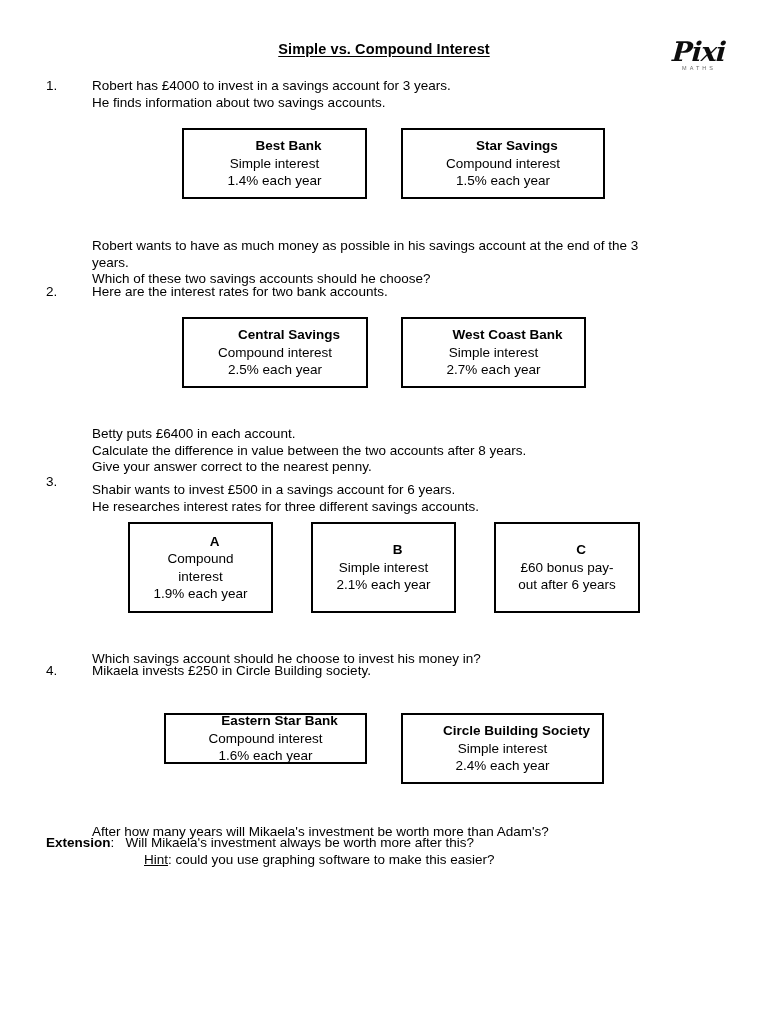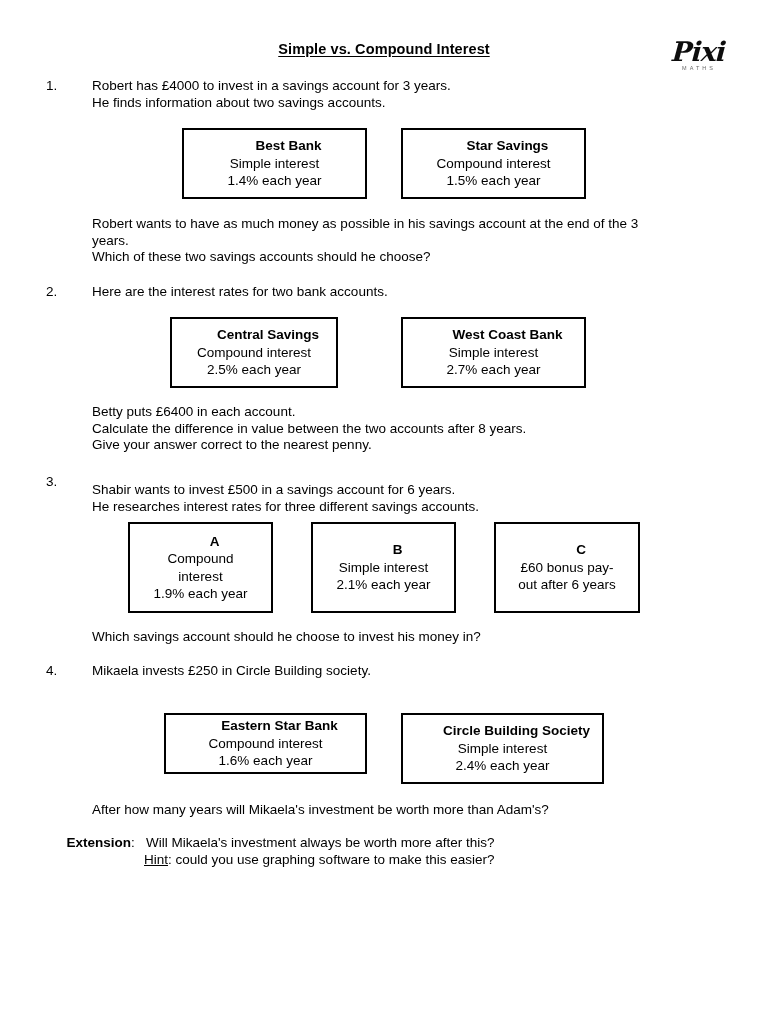--- a/index.html
+++ b/index.html
@@ -75,20 +75,21 @@
     font-size: 13.5px;
     line-height: 16.6px;
   }
   .qtext .line { display: block; white-space: pre-wrap; }
   .body-text {
     position: absolute;
     left: 92px;
     font-size: 13.5px;
     line-height: 16.6px;
     width: 640px;
+    margin-top: 22px;
   }
   .body-text .line { display: block; }
 
   
   .box {
     position: absolute;
     border: 2px solid #000000;
     background: #ffffff;
     box-sizing: border-box;
     display: flex;
@@ -108,21 +109,21 @@
   .box .box-line { display: block; }
 
   
   .ext-wrap {
     position: absolute;
     left: 46px;
     top: 834px;
     font-size: 13.5px;
     line-height: 17.2px;
   }
-  .ext-row1 { display: block; white-space: pre; text-align: right; }
+  .ext-row1 { display: block; white-space: pre; }
   .ext-label { font-weight: bold; }
   .ext-row2 {
     display: block;
     margin-left: 98px;
     white-space: pre;
   }
   .hint-u { text-decoration: underline; }
 </style>
 </head>
 <body>
@@ -139,38 +140,38 @@
   <div class="qtext" style="top:78px;">
     <span class="line">Robert has £4000 to invest in a savings account for 3 years.</span>
     <span class="line">He finds information about two savings accounts.</span>
   </div>
 
   <div class="box" style="left:182px; top:128px; width:185px; height:71px;">
     <span class="box-title">Best Bank</span>
     <span class="box-line">Simple interest</span>
     <span class="box-line">1.4% each year</span>
   </div>
-  <div class="box" style="left:401px; top:128px; width:185px; height:71px;">
+  <div class="box" style="left:401px; top:128px; width:204px; height:71px;">
     <span class="box-title">Star Savings</span>
     <span class="box-line">Compound interest</span>
     <span class="box-line">1.5% each year</span>
   </div>
 
   <div class="body-text" style="top:216px;">
     <span class="line">Robert wants to have as much money as possible in his savings account at the end of the 3</span>
     <span class="line">years.</span>
     <span class="line">Which of these two savings accounts should he choose?</span>
   </div>
 
   <div class="qnum" style="top:284px;">2.</div>
   <div class="qtext" style="top:284px;">
     <span class="line">Here are the interest rates for two bank accounts.</span>
   </div>
 
-  <div class="box" style="left:170px; top:317px; width:168px; height:71px;">
+  <div class="box" style="left:182px; top:317px; width:186px; height:71px;">
     <span class="box-title">Central Savings</span>
     <span class="box-line">Compound interest</span>
     <span class="box-line">2.5% each year</span>
   </div>
   <div class="box" style="left:401px; top:317px; width:185px; height:71px;">
     <span class="box-title">West Coast Bank</span>
     <span class="box-line">Simple interest</span>
     <span class="box-line">2.7% each year</span>
   </div>
 
@@ -205,21 +206,21 @@
 
   <div class="body-text" style="top:629px;">
     <span class="line">Which savings account should he choose to invest his money in?</span>
   </div>
 
   <div class="qnum" style="top:663px;">4.</div>
   <div class="qtext" style="top:663px;">
     <span class="line">Mikaela invests £250 in Circle Building society.</span>
   </div>
 
-  <div class="box" style="left:164px; top:713px; width:203px; height:61px;">
+  <div class="box" style="left:164px; top:713px; width:203px; height:51px;">
     <span class="box-title">Eastern Star Bank</span>
     <span class="box-line">Compound interest</span>
     <span class="box-line">1.6% each year</span>
   </div>
   <div class="box" style="left:401px; top:713px; width:203px; height:71px;">
     <span class="box-title">Circle Building Society</span>
     <span class="box-line">Simple interest</span>
     <span class="box-line">2.4% each year</span>
   </div>
 

